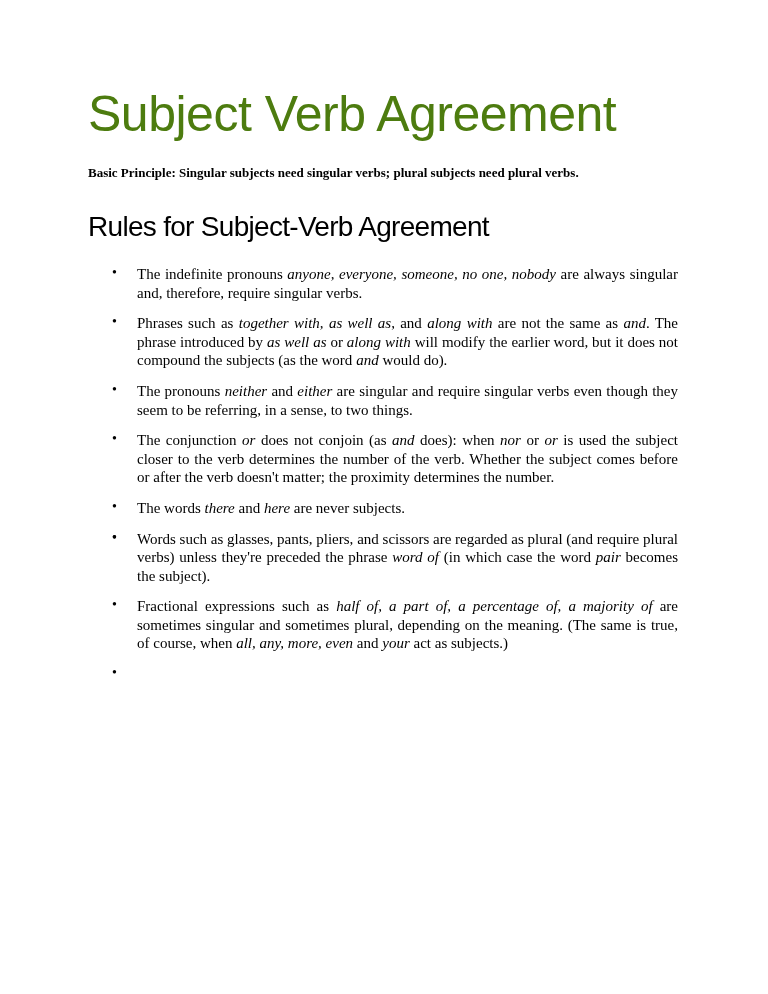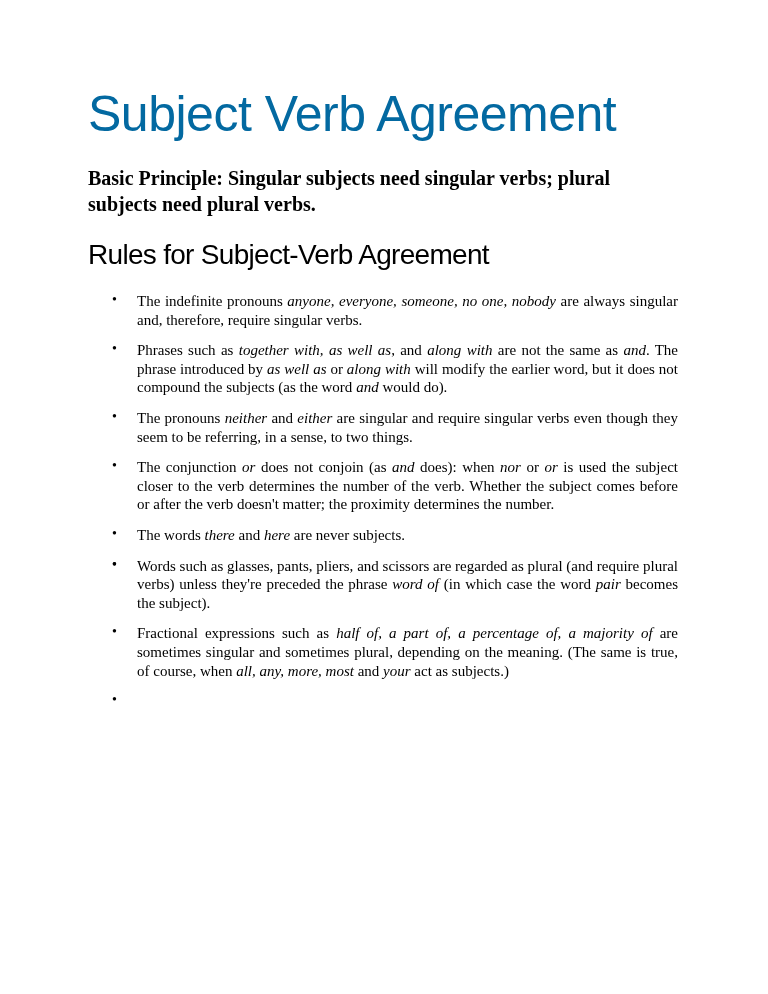--- a/index.html
+++ b/index.html
@@ -16,36 +16,36 @@
     height: 994px;
     background: #ffffff;
     padding: 86px 90px 0 88px;
   }
   h1.doc-title {
     font-family: "Liberation Sans", sans-serif;
     font-weight: 400;
     font-size: 50px;
     line-height: 1.15;
     letter-spacing: -0.5px;
-    color: #0369a1;
+    color: #4d7c0f;
   }
   p.principle {
     margin-top: 21px;
-    font-size: 20px;
+    font-size: 13px;
     font-weight: 700;
     line-height: 1.3;
   }
   p.example {
     margin-top: 16px;
     font-size: 15px;
     font-style: italic;
     line-height: 1.3;
   }
   h2.rules-heading {
-    margin-top: 21px;
+    margin-top: 29px;
     font-family: "Liberation Sans", sans-serif;
     font-weight: 400;
     font-size: 28px;
     letter-spacing: -0.7px;
     line-height: 1.2;
     color: #000000;
   }
   ul.rules {
     list-style: none;
     margin-top: 21px;
@@ -75,16 +75,16 @@
   <p class="principle">Basic Principle: Singular subjects need singular verbs; plural subjects need plural verbs.</p>
   <h2 class="rules-heading">Rules for Subject-Verb Agreement</h2>
   <ul class="rules">
       <li class="rule"><span class="marker">•</span><span>The indefinite pronouns </span><em>anyone, everyone, someone, no one, nobody</em><span> are always singular and, therefore, require singular verbs.</span></li>
       <li class="rule"><span class="marker">•</span><span>Phrases such as </span><em>together with, as well as</em><span>, and </span><em>along with</em><span> are not the same as </span><em>and</em><span>. The phrase introduced by </span><em>as well as</em><span> or </span><em>along with</em><span> will modify the earlier word, but it does not compound the subjects (as the word </span><em>and</em><span> would do).</span></li>
       <li class="rule"><span class="marker">•</span><span>The pronouns </span><em>neither</em><span> and </span><em>either</em><span> are singular and require singular verbs even though they seem to be referring, in a sense, to two things.</span></li>
       <li class="rule"><span class="marker">•</span><span>The conjunction </span><em>or</em><span> does not conjoin (as </span><em>and</em><span> does): when </span><em>nor</em><span> or </span><em>or</em><span> is used the subject closer to the verb determines the number of the verb. Whether the subject comes before or after the verb doesn't matter; the proximity determines the number.</span></li>
       <li class="rule"><span class="marker">•</span><span>The words </span><em>there</em><span> and </span><em>here</em><span> are never subjects.</span></li>
       <li class="rule"><span class="marker">•</span></li>
       <li class="rule"><span class="marker">•</span><span>Words such as glasses, pants, pliers, and scissors are regarded as plural (and require plural verbs) unless they're preceded the phrase </span><em>word of</em><span> (in which case the word </span><em>pair</em><span> becomes the subject).</span></li>
-      <li class="rule"><span class="marker">•</span><span>Fractional expressions such as </span><em>half of, a part of, a percentage of, a majority of</em><span> are sometimes singular and sometimes plural, depending on the meaning. (The same is true, of course, when </span><em>all, any, more, most</em><span> and </span><em>your</em><span> act as subjects.)</span></li>
+      <li class="rule"><span class="marker">•</span><span>Fractional expressions such as </span><em>half of, a part of, a percentage of, a majority of</em><span> are sometimes singular and sometimes plural, depending on the meaning. (The same is true, of course, when </span><em>all, any, more, even</em><span> and </span><em>your</em><span> act as subjects.)</span></li>
       <li class="rule"><span class="marker">•</span></li>
     </ul>
 </div>
 
 </body></html>

